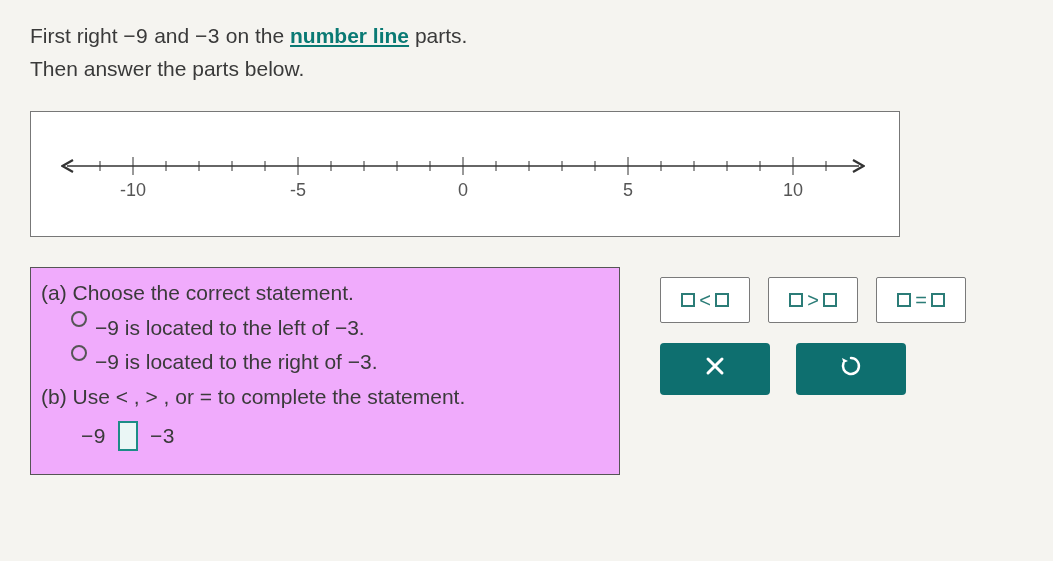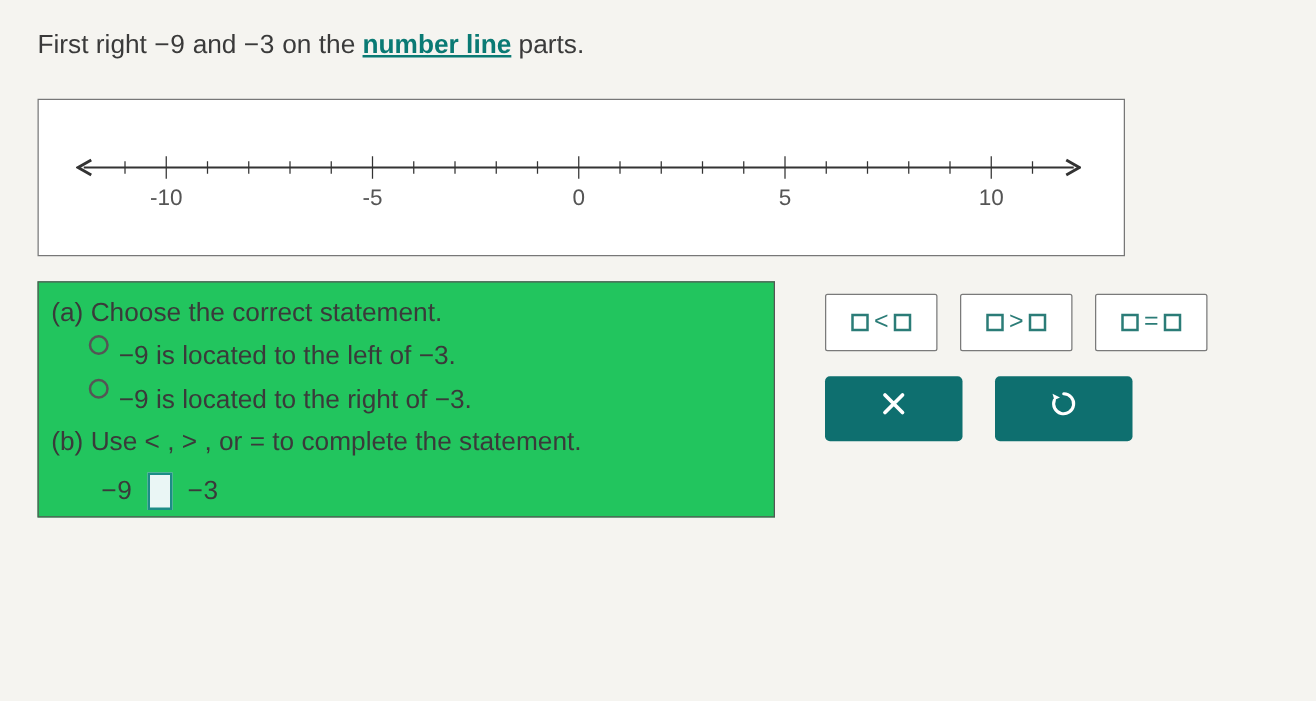--- a/index.html
+++ b/index.html
@@ -13,29 +13,29 @@
     font-size: 21px;
   }
   .instructions { line-height: 1.55; margin-bottom: 26px; }
   .neg { letter-spacing: 0.5px; }
   .nl-link { color: #0a7a74; text-decoration: underline; font-weight: bold; }
   .numline-box {
     border: 1px solid #777;
     background: #fff;
     padding: 28px 22px 26px 22px;
     width: 870px;
-    margin-bottom: 20px;
+    margin-bottom: 30px;
   }
   .numline-svg { display:block; }
   .bottom-row { display:flex; gap: 40px; align-items:flex-start; }
   .qa-box {
     border: 1px solid #555;
-    background: #22c55e;
+    background: #f0abfc;
     width: 590px;
-    padding: 8px 14px 2px 10px;
+    padding: 8px 14px 21px 10px;
     line-height: 1.65;
   }
   .radio-row { display:flex; align-items:flex-start; gap:8px; margin-left: 30px; }
   .radio-circle {
     width:16px; height:16px; border:2px solid #555; border-radius:50%;
     display:inline-block; flex:0 0 auto; cursor:pointer;
   }
   .ans-row { display:flex; align-items:center; gap:12px; margin-left: 40px; margin-top:4px; }
   .ans-slot {
     width:20px; height:30px; border:2px solid #1c8c86; background:#eaf6f5;
@@ -56,20 +56,21 @@
   }
   .action-row { display:flex; gap:26px; }
 </style>
 </head>
 <body>
 
 <div class="instructions">
   <div>
     <span>First right </span><span class="neg">−9</span><span> and </span><span class="neg">−3</span><span> on the </span><a class="nl-link">number line</a><span> parts.</span>
   </div>
+  <div>Then answer the parts below.</div>
 </div>
 
 <div class="numline-box">
   <svg class="numline-svg" width="820" height="70">
     <defs>
       <marker id="arrL" markerWidth="10" markerHeight="10" refX="4" refY="5" orient="auto">
         <path d="M8,1 L1,5 L8,9" fill="none" stroke="#333" stroke-width="1.5"></path>
       </marker>
       <marker id="arrR" markerWidth="10" markerHeight="10" refX="6" refY="5" orient="auto">
         <path d="M2,1 L9,5 L2,9" fill="none" stroke="#333" stroke-width="1.5"></path>

